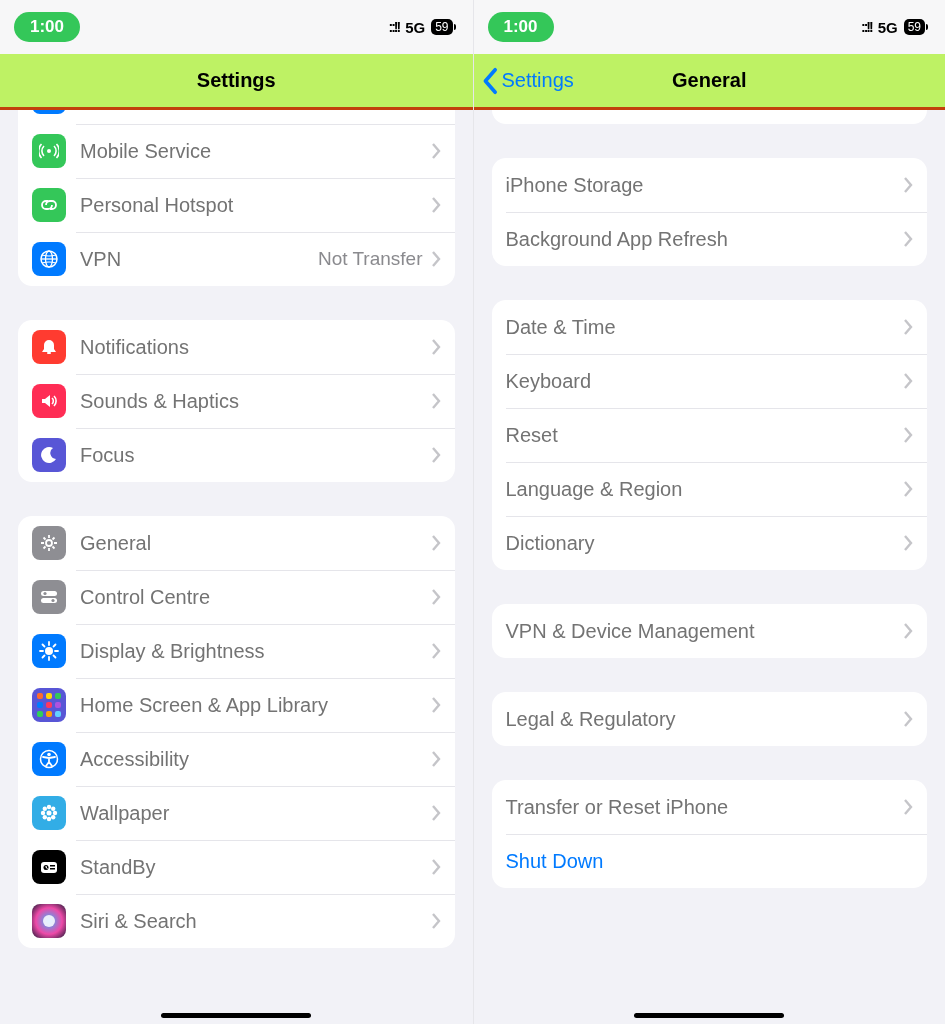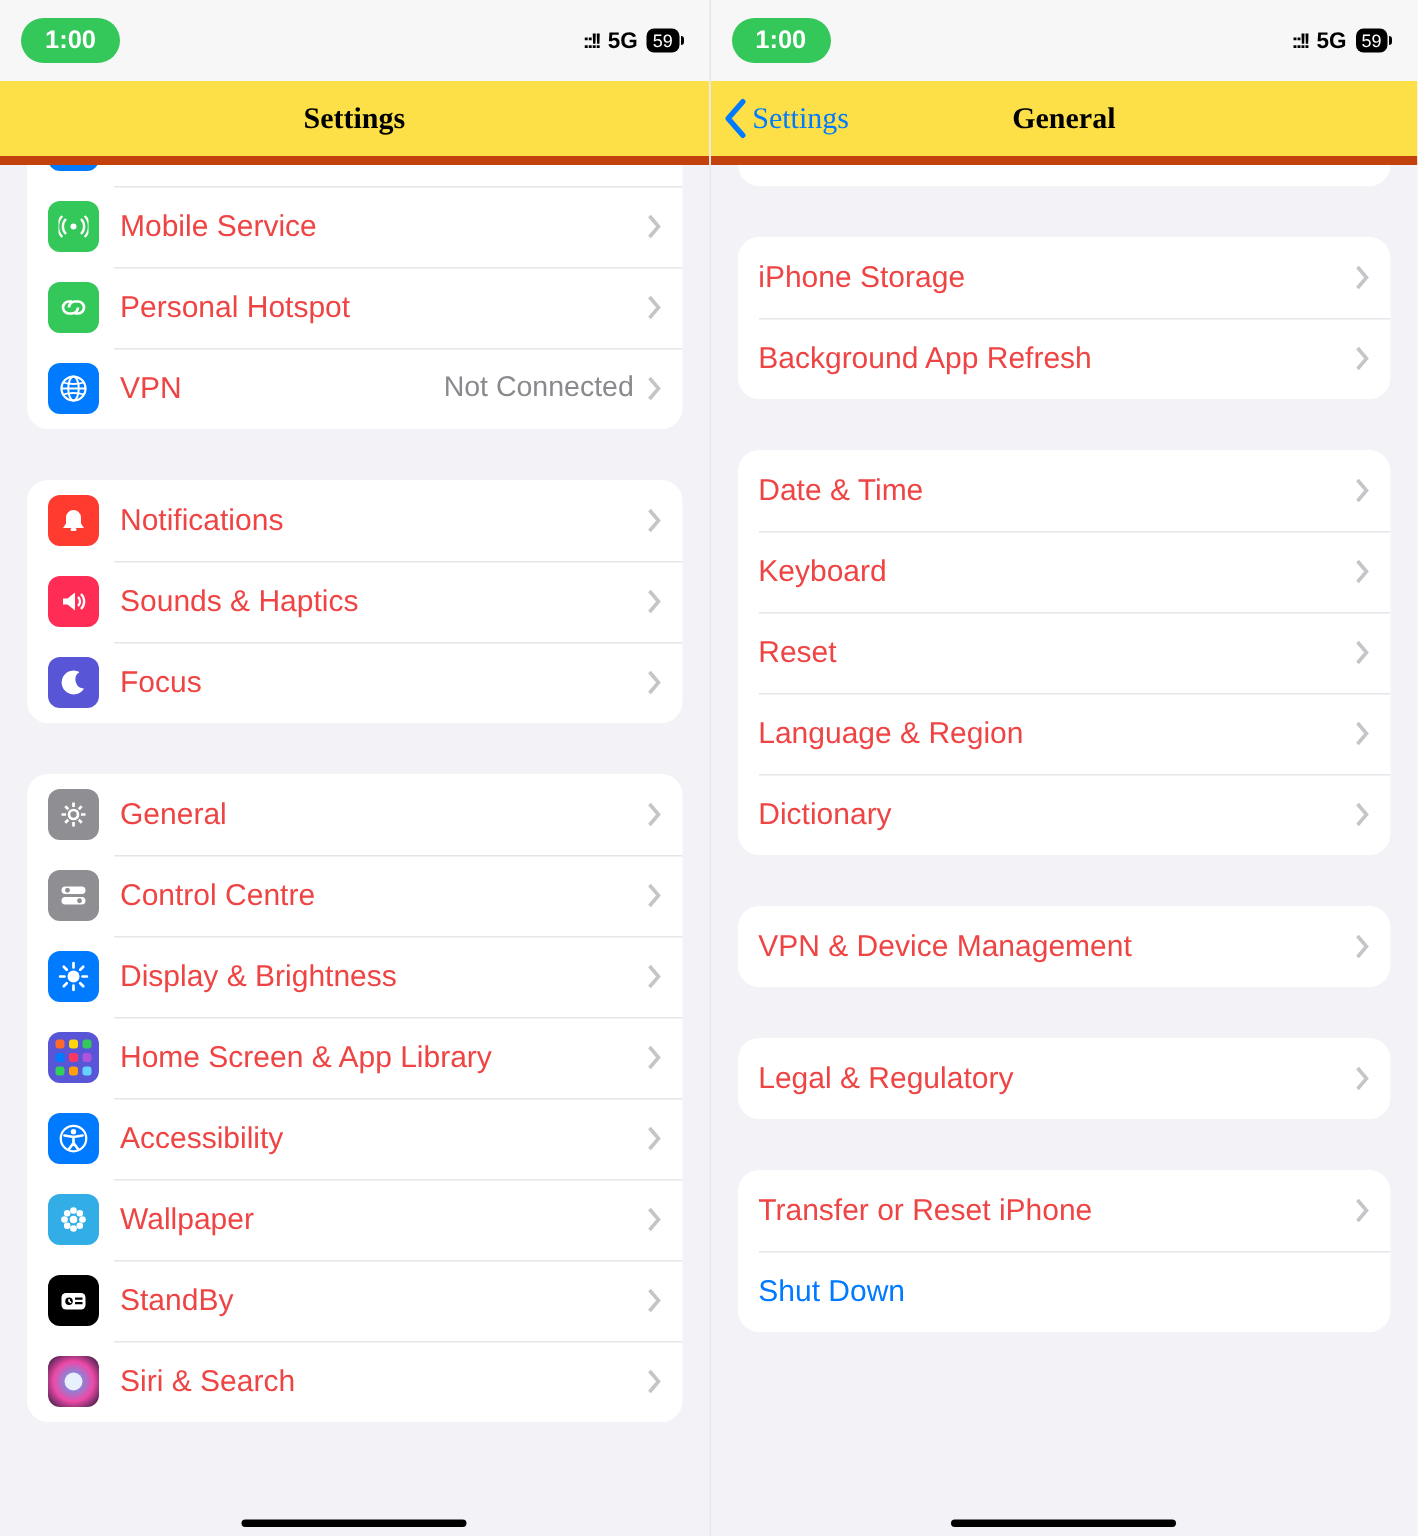--- a/index.html
+++ b/index.html
@@ -66,26 +66,25 @@
     transform: translateY(-50%);
     width: 2px;
     height: 6px;
     background: #000;
     border-radius: 0 2px 2px 0;
   }
 
   
   .nav-bar {
     height: 56px;
-    background: #fde047;
-    border-bottom: 6px solid #c2410c;
+    background: #bef264;
+    border-bottom: 3px solid #c2410c;
     position: relative;
     display: flex;
     align-items: center;
-    font-family: Liberation Serif, serif;
   }
   .nav-title {
     position: absolute;
     left: 0; right: 0;
     text-align: center;
     font-size: 20px;
     font-weight: 700;
     color: #000;
     pointer-events: none;
   }
@@ -148,21 +147,21 @@
     border-radius: 8px;
     display: flex;
     align-items: center;
     justify-content: center;
     margin-right: 14px;
     flex-shrink: 0;
   }
   .icon-wrap svg { width: 20px; height: 20px; fill: #fff; }
   .row-label {
     font-size: 20px;
-    color: #ef4444;
+    color: #737373;
     flex: 1;
   }
   .row-label.blue { color: #007aff; }
   .row-value {
     font-size: 19px;
     color: #8a8a8e;
     margin-right: 8px;
   }
   .chevron {
     width: 10px;
@@ -248,21 +247,21 @@
               <path d="M2 2 L8 9 L2 16"></path>
             </svg>
           </div>
           <div class="row">
             <div class="icon-wrap bg-blue">
               <svg viewBox="0 0 20 20">
                 <use href="#i-globe"></use>
               </svg>
             </div>
             <span class="row-label">VPN</span>
-            <span class="row-value">Not Connected</span>
+            <span class="row-value">Not Transfer</span>
             <svg class="chevron" viewBox="0 0 10 18">
               <path d="M2 2 L8 9 L2 16"></path>
             </svg>
           </div>
         </div>
         <div class="group">
           <div class="row first-row">
             <div class="icon-wrap bg-red">
               <svg viewBox="0 0 20 20">
                 <use href="#i-bell"></use>

